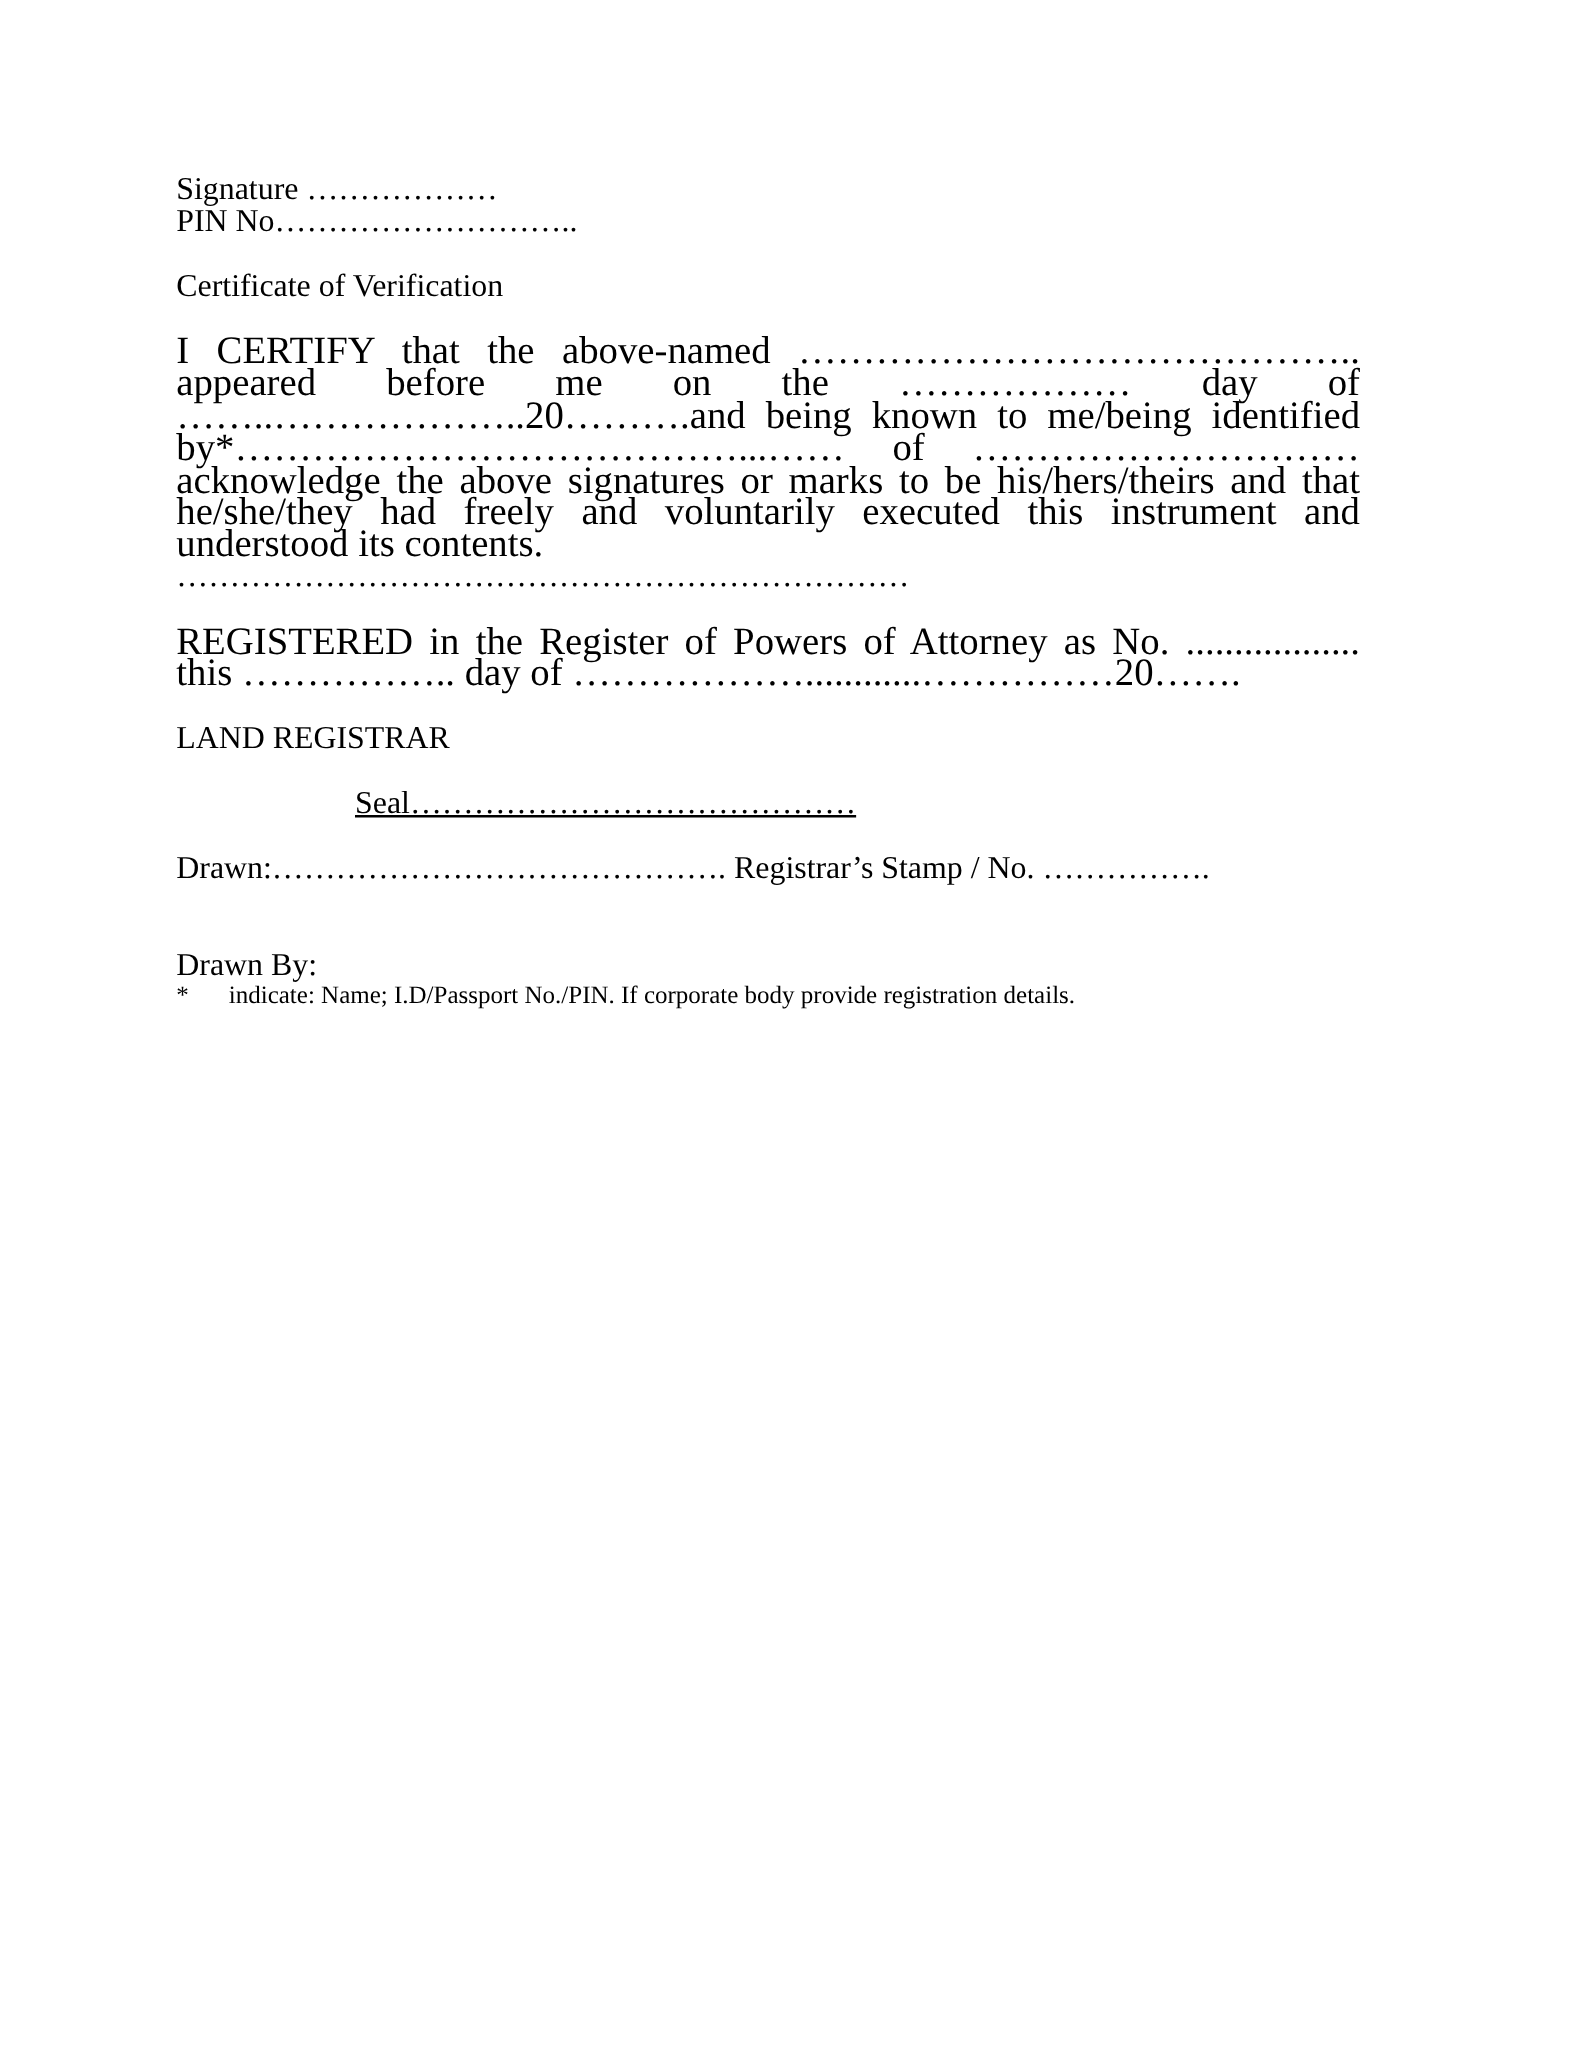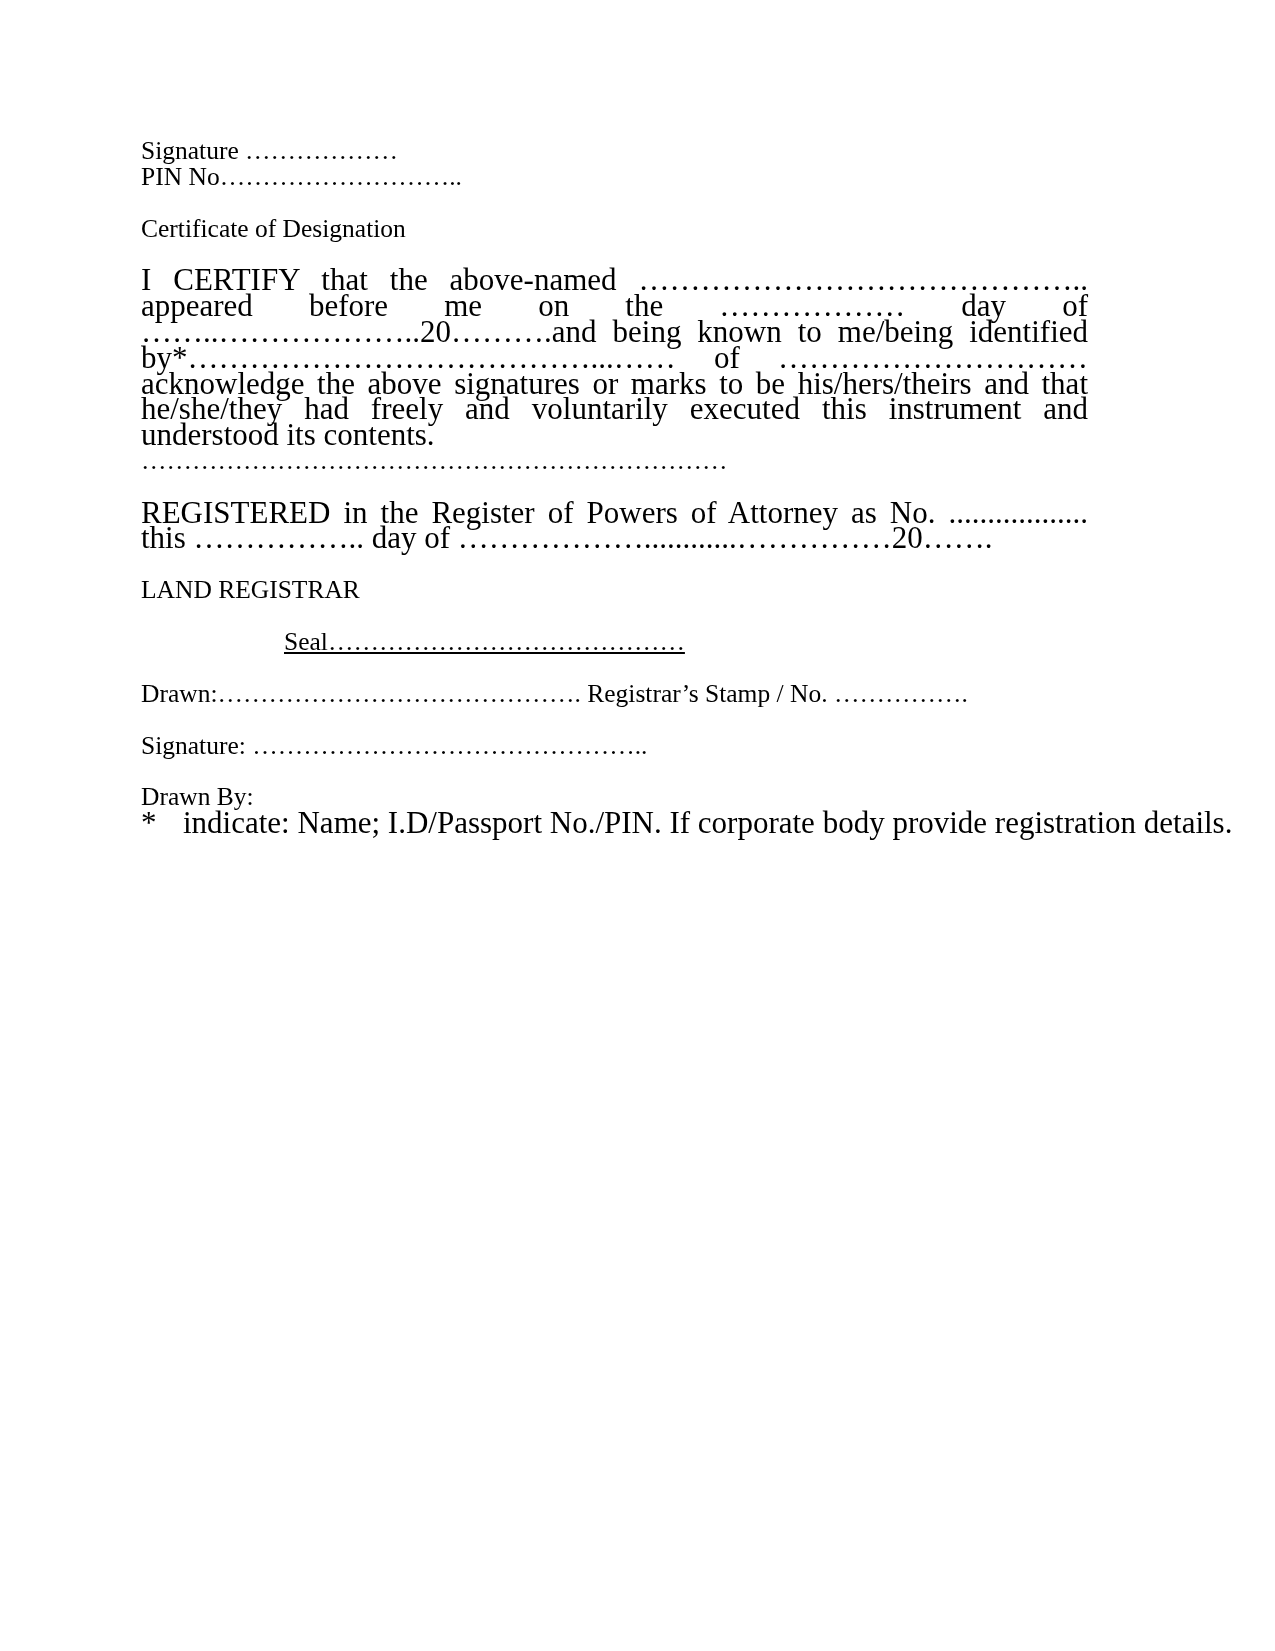--- a/index.html
+++ b/index.html
@@ -37,21 +37,21 @@
   .para {
     font-size: 31px;
     line-height: 25.8px;
     text-align: justify;
     text-justify: inter-word;
     margin: 0;
   }
   .gap-md { height: 26px; }
   .indent-seal { padding-left: 143px; text-decoration: underline; }
   .note-row {
-    font-size: 31px;
+    font-size: 20px;
     line-height: 25.8px;
     display: block;
     white-space: pre;
   }
   .star-cell {
     display: inline-block;
     width: 42px;
   }
   .tight { line-height: 25.6px; }
 </style>
@@ -59,21 +59,21 @@
 <body>
 
 <div class="page">
   <div class="content">
 
     <div class="ln">Signature ………………</div>
     <div class="ln">PIN No………………………..</div>
 
     <div class="gap-md"></div>
 
-    <div class="ln">Certificate of Designation</div>
+    <div class="ln">Certificate of Verification</div>
 
     <div class="gap-md"></div>
 
     <p class="para">I CERTIFY that the above-named …………………………………….. appeared before me on the ……………… day of ……..………………..20……….and being known to me/being identified by*…………………………………...…… of ………………………… acknowledge the above signatures or marks to be his/hers/theirs and that he/she/they had freely and voluntarily executed this instrument and understood its contents.</p>
 
     <div class="ln tight">……………………………………………………………</div>
 
     <div class="gap-md"></div>
 
     <p class="para">REGISTERED in the Register of Powers of Attorney as No. .................. this …………….. day of ………………............……………20…….</p>
@@ -85,21 +85,20 @@
     <div class="gap-md"></div>
 
     <div class="ln indent-seal">Seal……………………………………</div>
 
     <div class="gap-md"></div>
 
     <div class="ln">Drawn:……………………………………. Registrar’s Stamp / No. …………….</div>
 
     <div class="gap-md"></div>
 
-    <div class="ln">Signature: ………………………………………..</div>
 
     <div class="gap-md"></div>
 
     <div class="ln">Drawn By:</div>
     <div class="note-row"><span class="star-cell">*</span><span>indicate: Name; I.D/Passport No./PIN. If corporate body provide registration details.</span></div>
 
   </div>
 </div>
 
 </body></html>

